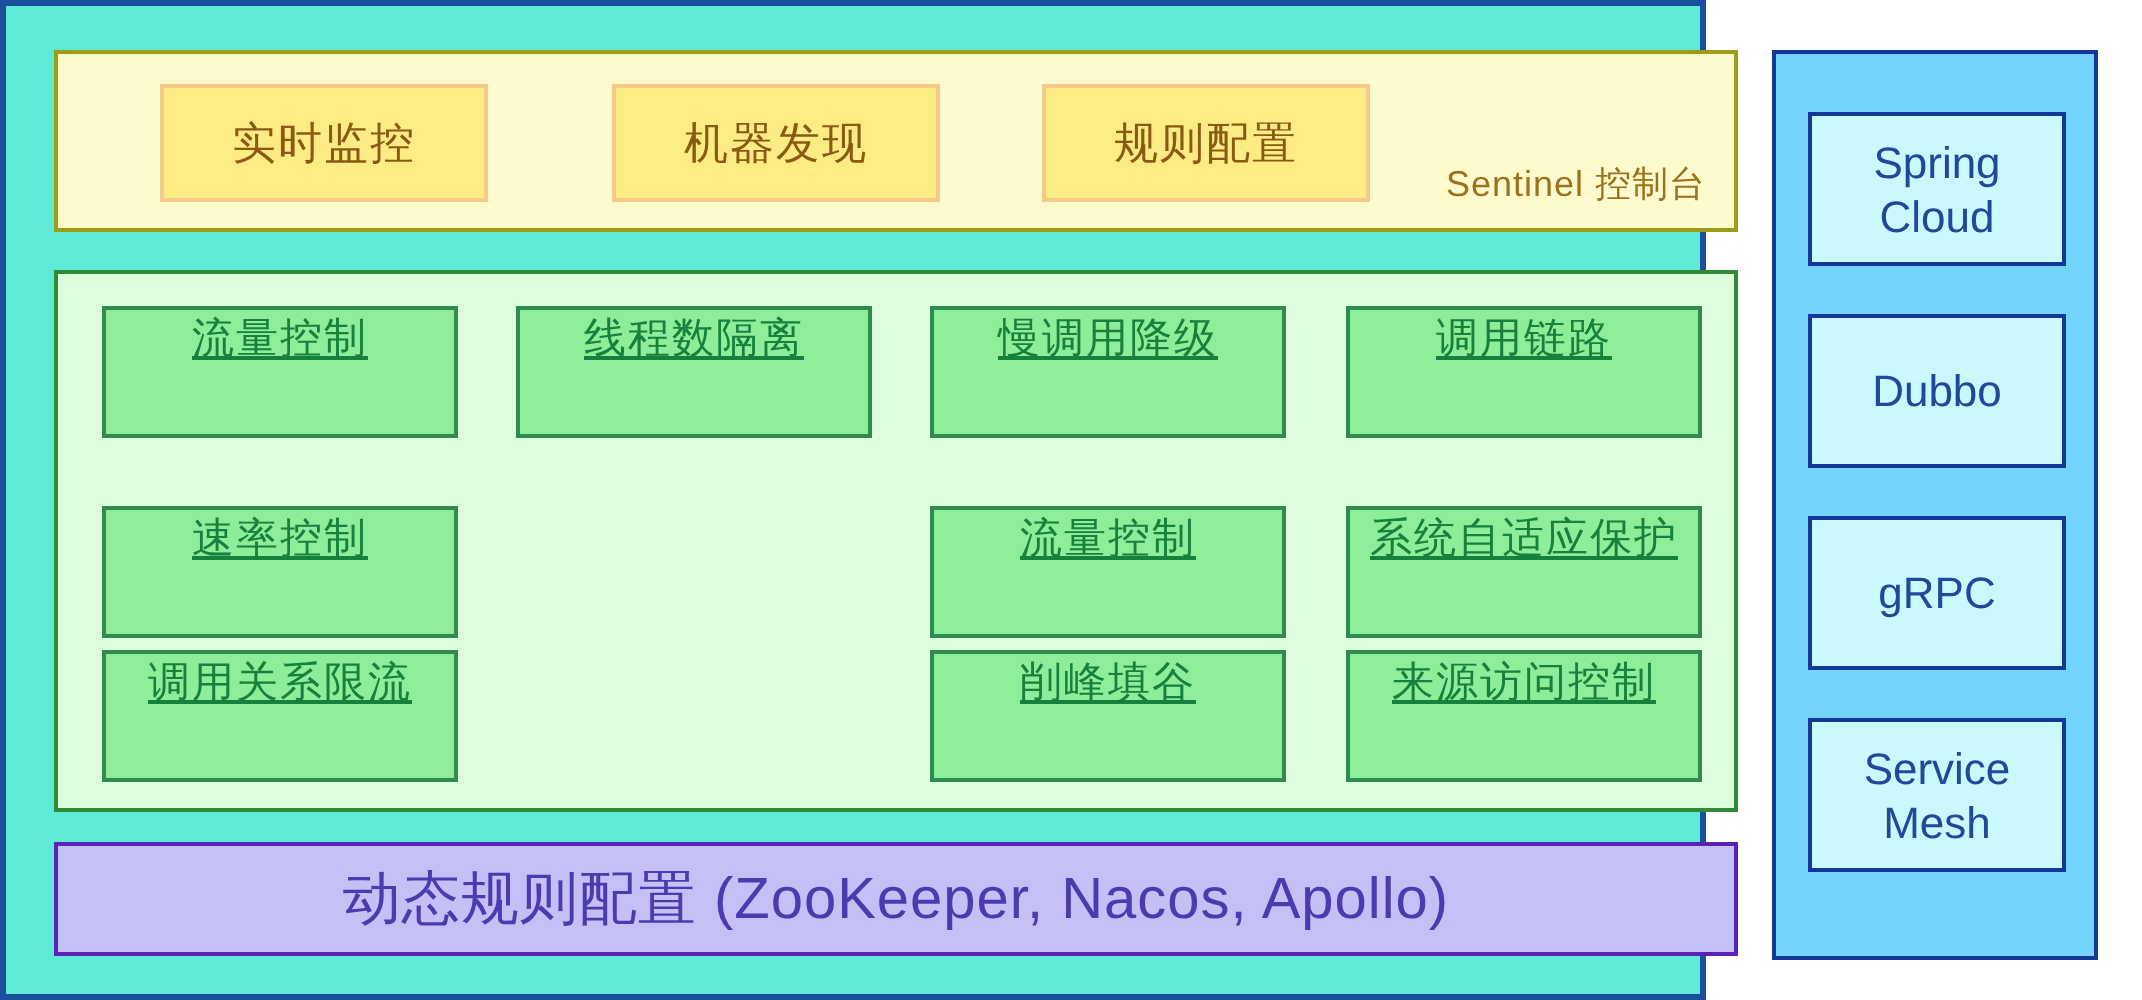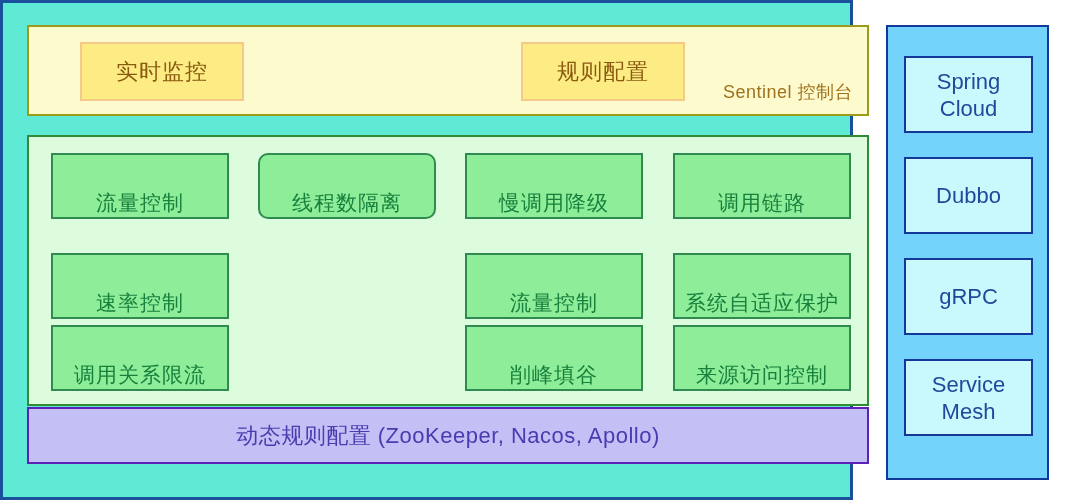--- a/index.html
+++ b/index.html
@@ -81,48 +81,49 @@
     border: 2px solid #2f8b35;
   }
   .core-box {
     position: absolute;
     width: 178px;
     height: 66px;
     box-sizing: border-box;
     background: #8eed99;
     border: 2px solid #2f8b4f;
     display: flex;
-    align-items: flex-end;
+    align-items: flex-start;
     justify-content: center;
     font-size: 21px;
     color: #17803c;
     letter-spacing: 1px;
+    text-decoration: underline;
   }
   .core-col-0 { left: 22px; }
-  .core-col-1 { left: 229px; border-radius: 10px; }
+  .core-col-1 { left: 229px; }
   .core-col-2 { left: 436px; }
   .core-col-3 { left: 644px; }
   .core-row-0 { top: 16px; }
   .core-row-1 { top: 116px; }
   .core-row-2 { top: 188px; }
 
   
   #config-bar {
     position: absolute;
     left: 0;
-    top: 382px;
+    top: 396px;
     width: 842px;
     height: 57px;
     box-sizing: border-box;
     background: #c3c0f5;
     border: 2px solid #5c22b8;
     display: flex;
     align-items: center;
     justify-content: center;
-    font-size: 22px;
+    font-size: 29px;
     color: #4b3ab0;
     letter-spacing: 0.5px;
   }
 
   
   #adapter-panel {
     position: absolute;
     left: 883px;
     top: 22px;
     width: 163px;
@@ -156,20 +157,23 @@
 <body>
 
 <div id="page">
 
   <div id="left-column">
 
     <div id="dashboard-panel">
       <div class="dash-box" id="dash-box-0">
         <span>实时监控</span>
       </div>
+      <div class="dash-box" id="dash-box-1">
+        <span>机器发现</span>
+      </div>
       <div class="dash-box" id="dash-box-2">
         <span>规则配置</span>
       </div>
       <div id="dashboard-label">Sentinel 控制台</div>
     </div>
 
     <div id="core-panel">
       <div class="core-box core-col-0 core-row-0">
         <span>流量控制</span>
       </div>

